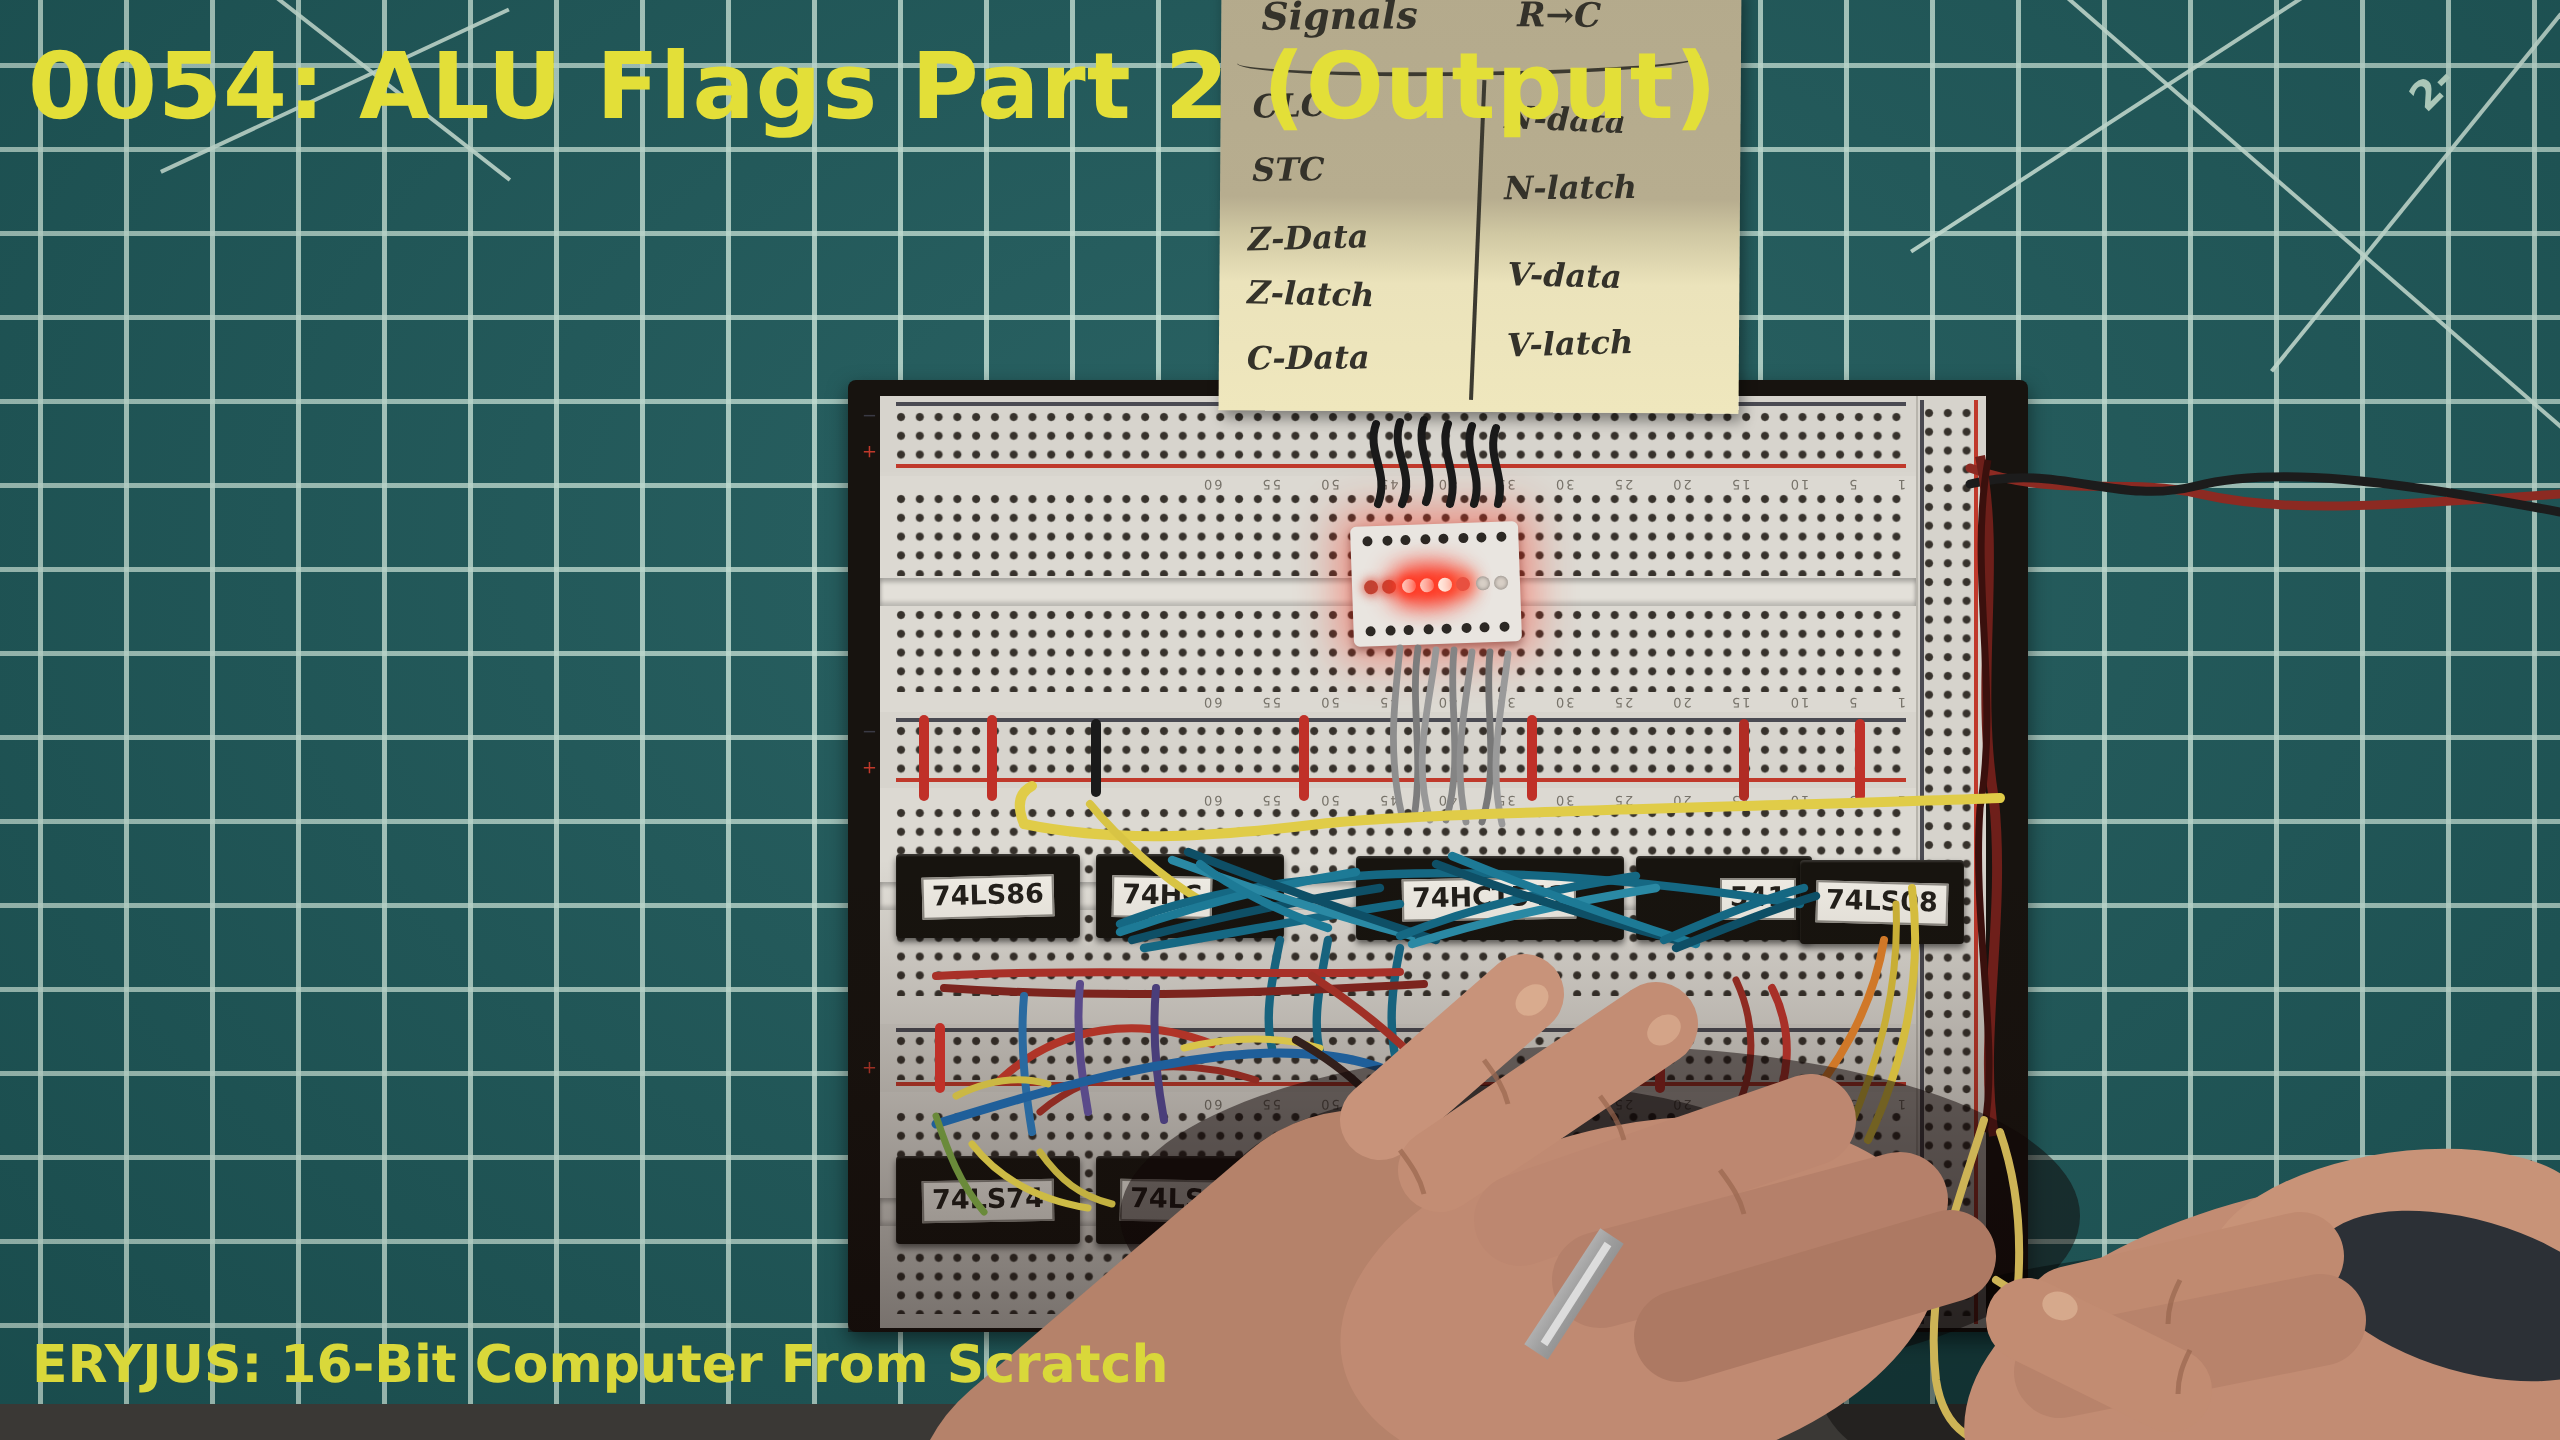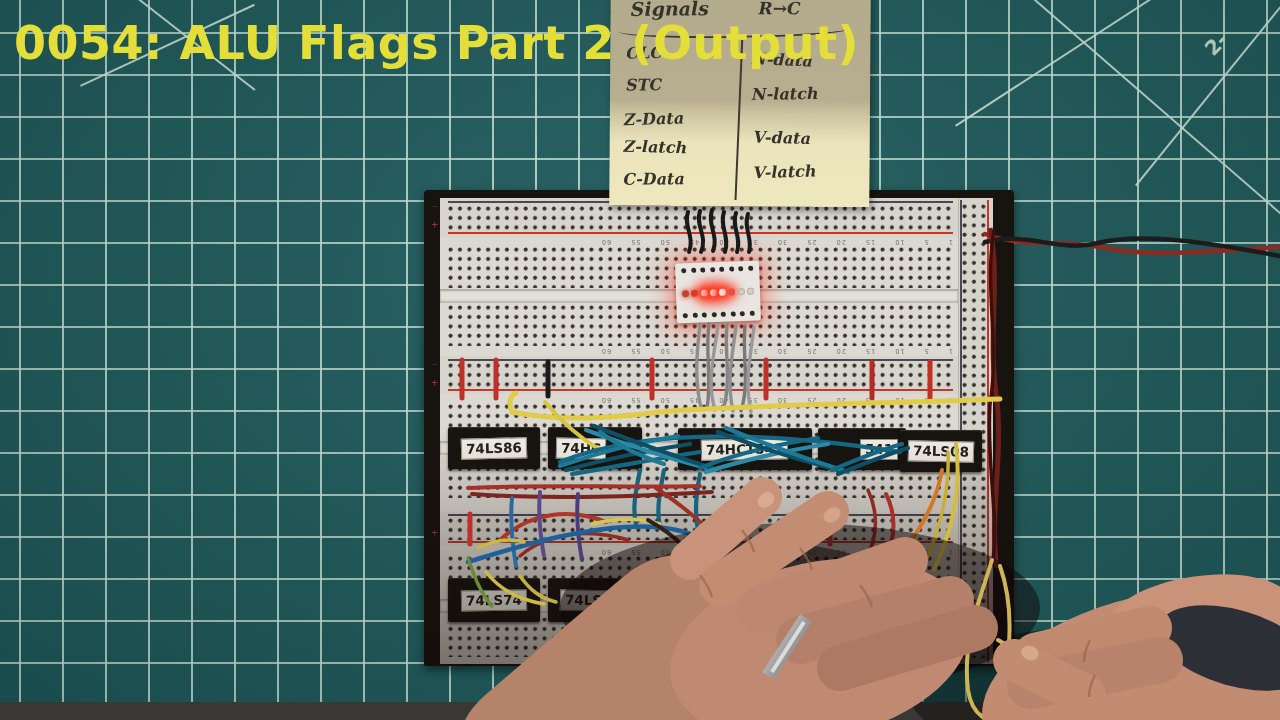--- a/index.html
+++ b/index.html
@@ -354,13 +354,14 @@
     <span class="hw" style="left:14px;top:118px;transform:rotate(-2deg);">Z-Data</span>
     <span class="hw" style="left:14px;top:146px;transform:rotate(1deg);">Z-latch</span>
     <span class="hw" style="left:14px;top:178px;transform:rotate(-1deg);">C-Data</span>
     <span class="hw" style="left:142px;top:58px;transform:rotate(2deg);">N-data</span>
     <span class="hw" style="left:142px;top:92px;transform:rotate(-1deg);">N-latch</span>
     <span class="hw" style="left:144px;top:136px;transform:rotate(1deg);">V-data</span>
     <span class="hw" style="left:144px;top:170px;transform:rotate(-2deg);">V-latch</span>
   </div>
 
   <div id="title" class="abs">0054: ALU Flags Part 2 (Output)</div>
+  <div id="caption" class="abs">ERYJUS: 16-Bit Computer From Scratch</div>
 </div>
 
 </body></html>

